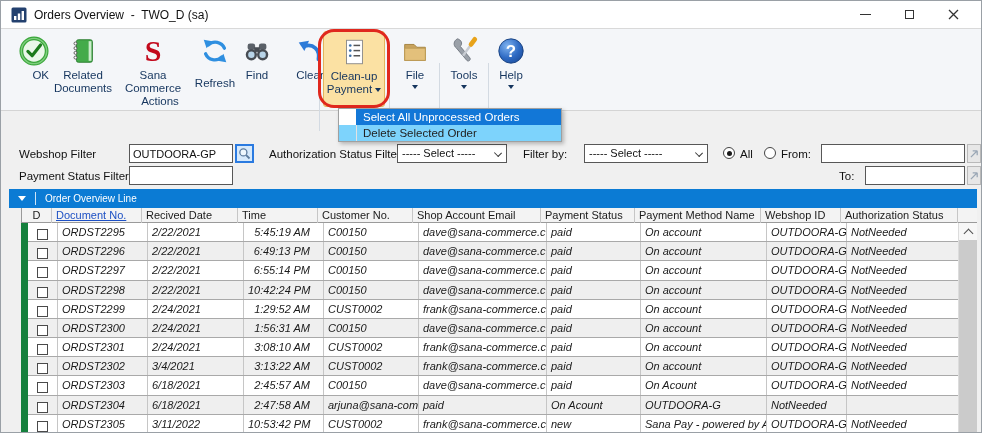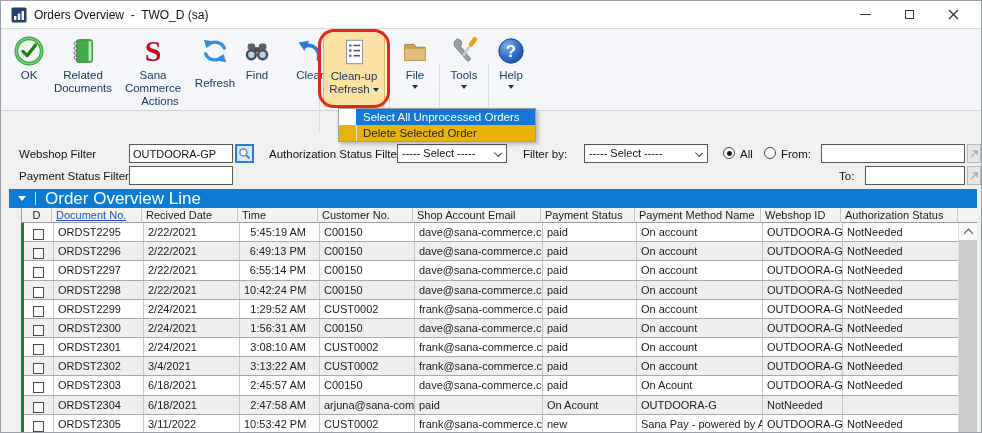--- a/index.html
+++ b/index.html
@@ -22,48 +22,48 @@
   .tb-btn { position:absolute; top:2px; height:76px; display:flex; flex-direction:column; align-items:center; padding-top:3px; cursor:default; }
   .tb-ico { height:33px; display:flex; align-items:center; justify-content:center; }
   .tb-label { font-size:11.5px; line-height:13px; color:#15355e; text-align:center; margin-top:2px; }
   .caret { display:inline-block; width:0; height:0; border-left:3.5px solid transparent; border-right:3.5px solid transparent; border-top:4px solid #15355e; vertical-align:middle; margin-left:3px; }
   .caret.below { margin:3px 0 0 0; }
   .tb-sep { position:absolute; top:34px; width:1px; height:68px; background:#d3dae2; }
   #grp-actions { position:absolute; left:0; top:66px; width:318px; text-align:center; font-size:11.5px; color:#15355e; }
   #cleanup-btn { background:#fbe1a3; border:1px solid #e3b45b; border-radius:3px; }
   #annotation-oval { position:absolute; left:317px; top:0px; width:72px; height:79px; border:3px solid #e0281e; border-radius:16px; pointer-events:none; z-index:5; }
   
-  #menu { position:absolute; left:337px; top:107px; width:198px; background:#eab308; border:1px solid #a0a0a0; box-shadow:2px 2px 4px rgba(0,0,0,.25); z-index:10; }
+  #menu { position:absolute; left:337px; top:107px; width:224px; background:#7dd3fc; border:1px solid #a0a0a0; box-shadow:2px 2px 4px rgba(0,0,0,.25); z-index:10; }
   .menu-item { position:relative; height:16px; line-height:16px; font-size:11.5px; color:#222; padding-left:24px; white-space:nowrap; }
   .menu-item.sel { background:linear-gradient(to right,#ffffff 17px,#1277d7 17px); color:#ffffff; }
   #menu .gutter-line { position:absolute; left:17px; top:0; bottom:0; width:1px; background:#e2e2e2; }
   
   .flabel { position:absolute; font-size:11.5px; color:#111; white-space:nowrap; }
   .finput { position:absolute; height:19px; background:#fff; border:1px solid #575757; font-family:"Liberation Sans",sans-serif; font-size:11px; padding:0 3px; color:#111; }
   .fselect { position:absolute; height:19px; background:#fff; border:1px solid #575757; font-size:11px; line-height:17px; padding:0 16px 0 4px; color:#111; cursor:default; }
   .fselect .chev { position:absolute; right:5px; top:5px; width:6px; height:6px; border-right:1.5px solid #333; border-bottom:1.5px solid #333; transform:rotate(45deg) scaleY(.9); }
   #lookup-btn { position:absolute; left:234px; top:143px; width:19px; height:19px; background:#d6e9fb; border:2px solid #2a7ae0; display:flex; align-items:center; justify-content:center; }
   .radio { position:absolute; width:12px; height:12px; border:1px solid #444; border-radius:50%; background:#fff; }
   .radio.sel::after { content:''; position:absolute; inset:2.5px; background:#1a1a1a; border-radius:50%; }
   .xbtn { position:absolute; width:14px; height:19px; background:#e7e7e7; border:1px solid #b9b9b9; display:flex; align-items:center; justify-content:center; }
   
   #bluebar { position:absolute; left:8px; top:188px; width:968px; height:19px; background:#0b7bd4; display:flex; align-items:center; }
   #bluebar-arrow { width:26px; height:19px; display:flex; align-items:center; justify-content:center; }
   #bluebar-arrow .tri { width:0; height:0; border-left:4.5px solid transparent; border-right:4.5px solid transparent; border-top:5px solid #fff; }
   #bluebar .vline { width:1px; height:13px; background:rgba(255,255,255,.8); margin-right:9px; }
-  #bluebar-title { color:#fff; font-size:17px; }
+  #bluebar-title { color:#fff; font-size:10px; }
   #theader { position:absolute; left:20px; top:207px; width:956px; height:15px; background:#f3f3f3; border-bottom:1px solid #9a9a9a; border-left:1px solid #9a9a9a; }
   #theader-grid, .trow { display:grid; grid-template-columns:30px 90px 96px 80px 95px 128px 94px 126px 80px 117px; }
   #theader-grid { height:15px; width:937px; }
   .cell { font-size:11px; padding:1px 4px 0 4px; white-space:nowrap; overflow:hidden; border-right:1px solid #c6c6c6; }
   .cell.hcell { padding-top:0; line-height:15px; }
   .cell.center { text-align:center; padding-left:0; padding-right:0; }
   .cell.num { text-align:right; padding-right:13px; }
   .cell.link { color:#1d50c4; text-decoration:underline; cursor:pointer; }
-  #tbody { position:absolute; left:20px; top:222px; width:937px; bottom:0; background:#fff; border-left:3px solid #15803d; }
+  #tbody { position:absolute; left:20px; top:222px; width:937px; bottom:0; background:#fff; border-left:7px solid #15803d;font-style:italic; }
   .trow { height:19.18px; border-bottom:1px solid #a9a9a9; background:#fff; align-items:stretch; }
   .trow:nth-child(even) { background:#efefef; }
   .trow .cell { padding-top:3px; }
   .cbx { display:block; width:11px; height:11px; border:1px solid #4a4a4a; background:#fff; margin:3px auto 0 auto; }
   
   #vscroll { position:absolute; left:957px; top:222px; width:19px; bottom:0; background:#f2f2f2; border-left:1px solid #dcdcdc; }
   #vscroll-up { position:absolute; left:0; top:0; width:100%; height:17px; background:#f7f7f7; display:flex; align-items:center; justify-content:center; }
   #vscroll-up .chev { width:7px; height:7px; border-left:1.5px solid #505050; border-top:1.5px solid #505050; transform:translateY(2px) rotate(45deg); }
   #vscroll-thumb { position:absolute; left:0; top:17px; width:100%; bottom:0; background:#cbcbcb; }
 </style>
@@ -90,21 +90,21 @@
       </div>
     <div class="wbtn" id="btn-close">
       <svg width="11" height="11" viewBox="0 0 11 11">
           <path d="M1 1 L10 10 M10 1 L1 10" stroke="#333" stroke-width="1.3"></path>
         </svg>
     </div>
   </div>
 
   <div id="ribbon">
 
-    <div class="tb-btn" style="left:8px;width:40px;">
+    <div class="tb-btn" style="left:8px;width:40px;align-items:flex-end;">
       <span class="tb-ico">
         <svg width="30" height="30" viewBox="0 0 32 32">
             <circle cx="16" cy="16" r="13.5" fill="#eaf7ea" stroke="#3aa63a" stroke-width="4"></circle>
             <circle cx="16" cy="16" r="13.5" fill="none" stroke="#7fce7f" stroke-width="1.5"></circle>
             <path d="M9.5 16.5 L14 21 L23 9.5" fill="none" stroke="#1c7a1c" stroke-width="3.4" stroke-linecap="round" stroke-linejoin="round"></path>
           </svg>
       </span>
       <span class="tb-label">OK</span>
     </div>
 
@@ -175,21 +175,21 @@
         <svg width="30" height="30" viewBox="0 0 32 32">
             <rect x="8" y="3.5" width="17" height="25" fill="#fff" stroke="#8a8a8a"></rect>
             <circle cx="12" cy="9" r="1.4" fill="#3a6ea5"></circle>
             <circle cx="12" cy="14.5" r="1.4" fill="#3a6ea5"></circle>
             <circle cx="12" cy="20" r="1.4" fill="#3a6ea5"></circle>
             <rect x="15.5" y="8.2" width="7" height="1.6" fill="#555"></rect>
             <rect x="15.5" y="13.7" width="7" height="1.6" fill="#555"></rect>
             <rect x="15.5" y="19.2" width="7" height="1.6" fill="#555"></rect>
           </svg>
       </span>
-      <span class="tb-label"><span>Clean-up Refresh</span><i class="caret"></i></span>
+      <span class="tb-label"><span>Clean-up Payment</span><i class="caret"></i></span>
     </div>
     <div id="annotation-oval"></div>
 
     <div class="tb-sep" style="left:388px;"></div>
 
     <div class="tb-btn" style="left:392px;width:44px;">
       <span class="tb-ico">
         <svg width="30" height="30" viewBox="0 0 32 32">
             <path d="M5 9 h10 l3 3 h9 v14 H5 z" fill="#c8a35e" stroke="#a3823f"></path>
             <path d="M5 13 h22 v13 H5 z" fill="#e3c07b" stroke="#bd9b55"></path>

